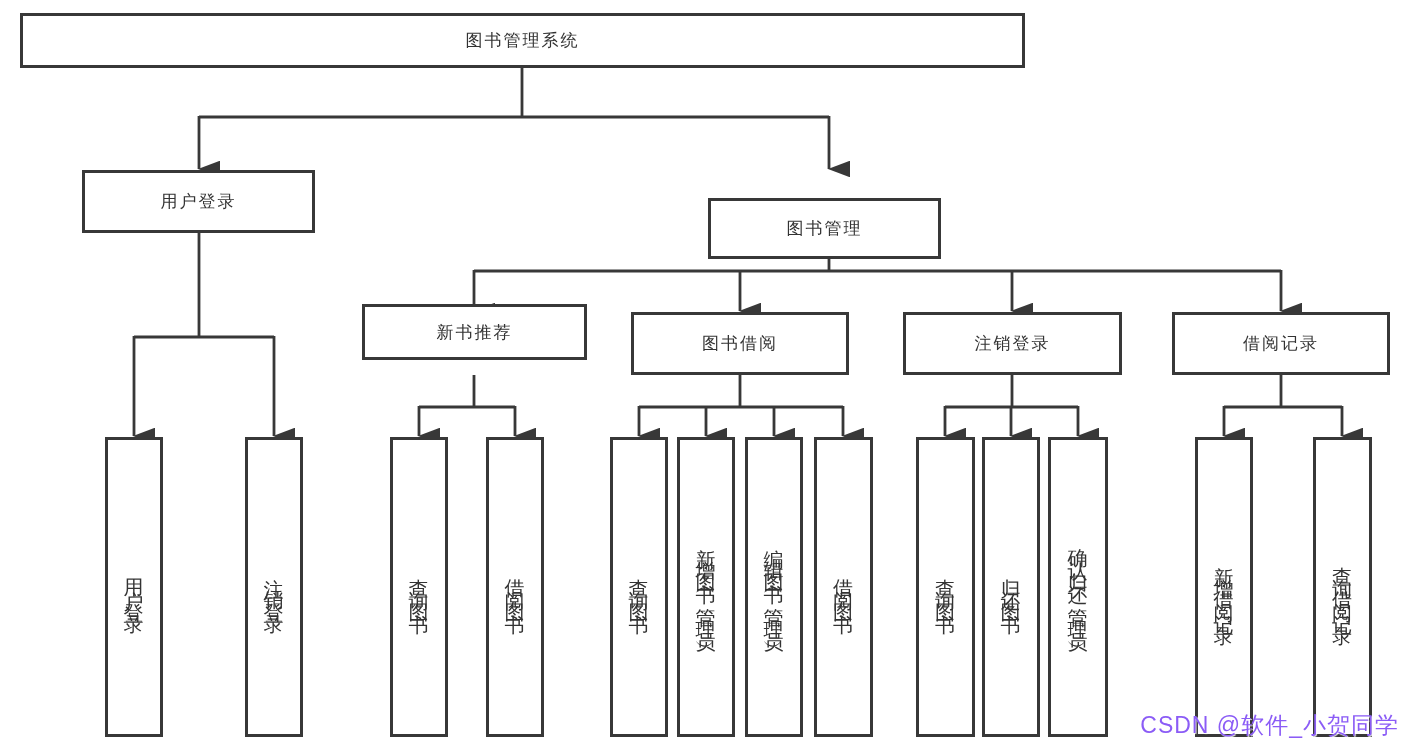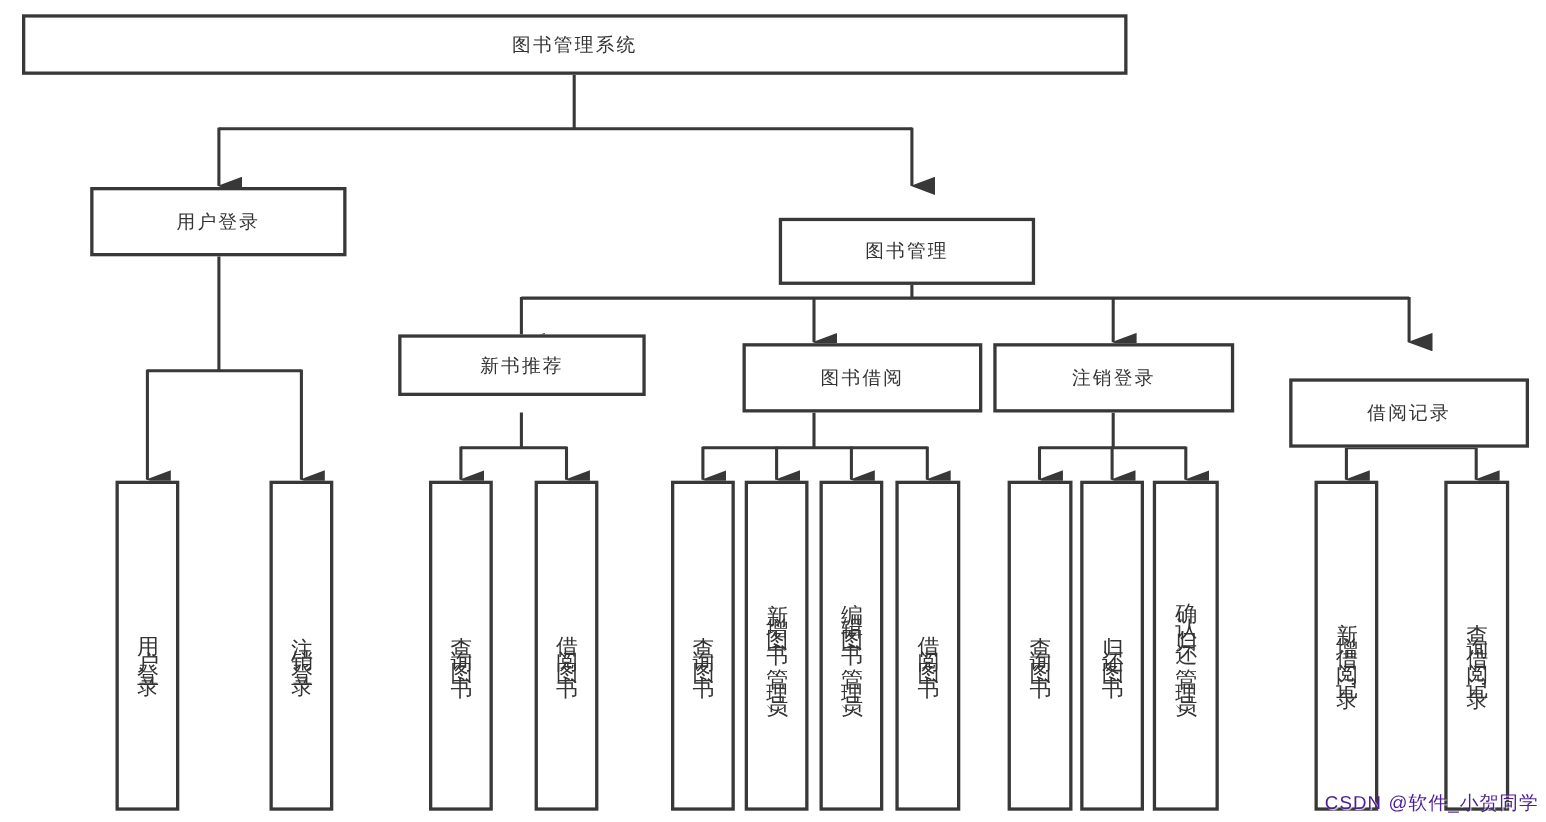--- a/index.html
+++ b/index.html
@@ -41,22 +41,22 @@
     text-orientation: mixed;
     font-size: 20px;
     letter-spacing: 12px;
     line-height: 1;
     white-space: nowrap;
   }
   .watermark {
     position: absolute;
     right: 6px;
     bottom: 6px;
-    font-size: 17px;
-    color: #4c1d95;
+    font-size: 23px;
+    color: #8b5cf6;
     text-shadow: 1px 1px 1px rgba(255,255,255,0.9);
     z-index: 3;
     letter-spacing: 1px;
   }
 </style>
 </head>
 <body>
 
 <div id="stage">
 
@@ -110,27 +110,27 @@
   <div class="node hbox" style="left:82px; top:170px; width:233px; height:63px;">
     <span>用户登录</span>
   </div>
   <div class="node hbox" style="left:708px; top:170px; width:233px; height:61px;margin-top:28px;">
     <span>图书管理</span>
   </div>
 
   <div class="node hbox" style="left:362px; top:304px; width:225px; height:56px;">
     <span>新书推荐</span>
   </div>
-  <div class="node hbox" style="left:631px; top:312px; width:218px; height:63px;margin-left:44px;">
+  <div class="node hbox" style="left:631px; top:312px; width:218px; height:63px;">
     <span>图书借阅</span>
   </div>
   <div class="node hbox" style="left:903px; top:312px; width:219px; height:63px;">
     <span>注销登录</span>
   </div>
-  <div class="node hbox" style="left:1172px; top:312px; width:218px; height:63px;margin-top:32px;">
+  <div class="node hbox" style="left:1172px; top:312px; width:218px; height:63px;">
     <span>借阅记录</span>
   </div>
 
   <div class="node vbox" style="left:105px; top:437px; width:58px; height:300px;">
     <span class="vlabel">用户登录</span>
   </div>
   <div class="node vbox" style="left:245px; top:437px; width:58px; height:300px;">
     <span class="vlabel">注销登录</span>
   </div>
   <div class="node vbox" style="left:390px; top:437px; width:58px; height:300px;">

